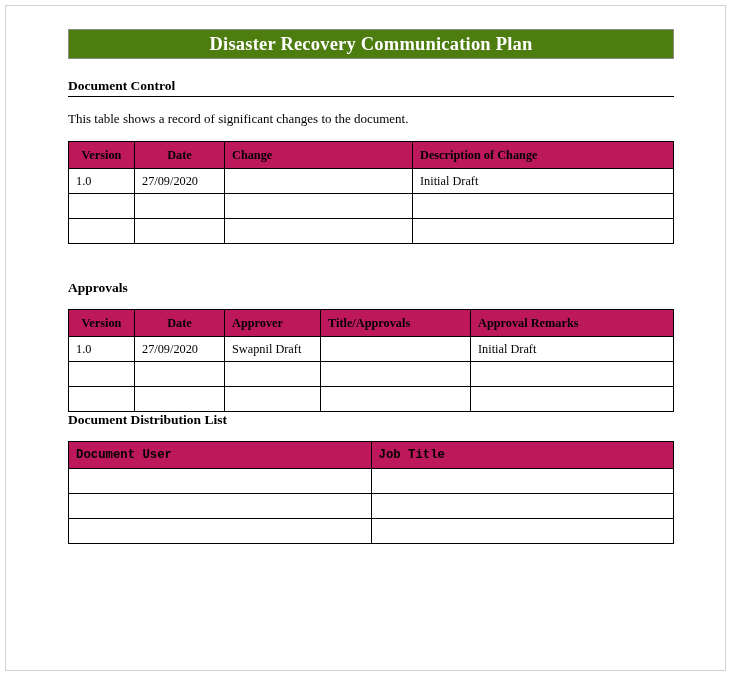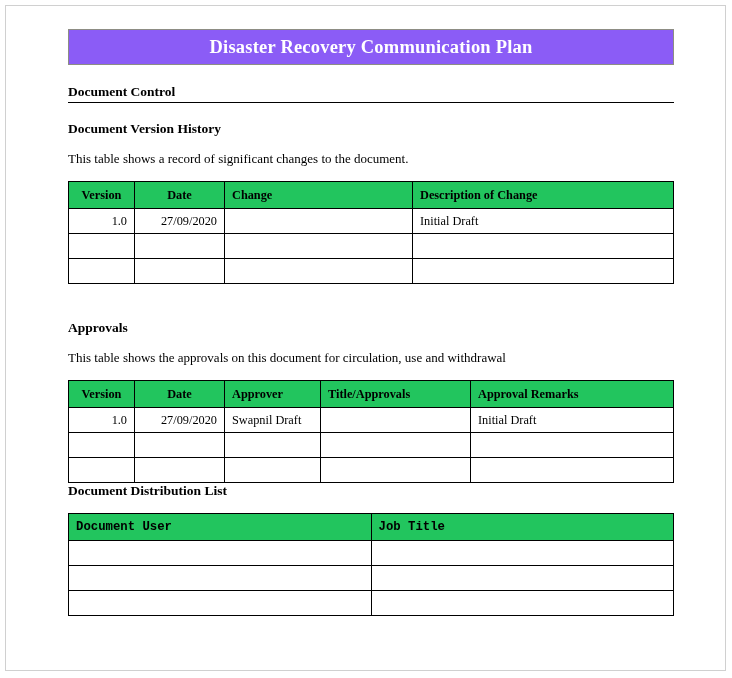--- a/index.html
+++ b/index.html
@@ -26,24 +26,24 @@
   }
   .content {
     position: absolute;
     left: 62px;
     top: 23px;
     width: 606px;
   }
 
   
   .title-banner {
-    background: #8b5cf6;
+    background: #4d7c0f;
     border: 1px solid #8d8d84;
     box-sizing: border-box;
-    height: 36px;
+    height: 30px;
     display: flex;
     align-items: center;
     justify-content: center;
   }
   .title-banner .title-text {
     color: #ffffff;
     font-size: 18.5px;
     font-weight: bold;
     letter-spacing: 0.2px;
     line-height: 1;
@@ -85,27 +85,27 @@
   table.doc-table td {
     border: 1px solid #000000;
     height: 25px;
     padding: 0 7px;
     box-sizing: border-box;
     vertical-align: middle;
     overflow: hidden;
     white-space: nowrap;
   }
   table.doc-table th {
-    background: #22c55e;
+    background: #be185d;
     font-weight: bold;
     text-align: left;
     height: 27px;
   }
   table.doc-table th.center { text-align: center; }
-  table.doc-table td.center { text-align: right; }
+  table.doc-table td.center { text-align: left; }
 
   
   .tbl-version colgroup col.c-version { width: 66px; }
   .tbl-version colgroup col.c-date    { width: 90px; }
   .tbl-version colgroup col.c-author  { width: 188px; }
 
   
   .tbl-approvals colgroup col.c-version { width: 66px; }
   .tbl-approvals colgroup col.c-date    { width: 90px; }
   .tbl-approvals colgroup col.c-approver{ width: 96px; }
@@ -123,21 +123,20 @@
 
 <div class="page">
   <div class="content">
 
     <div class="title-banner">
       <span class="title-text">Disaster Recovery Communication Plan</span>
     </div>
 
     <div class="h-control">Document Control</div>
 
-    <div class="h-sub first">Document Version History</div>
     <div class="desc">This table shows a record of significant changes to the document.</div>
 
     <table class="doc-table tbl-version">
       <colgroup>
         <col class="c-version">
           <col class="c-date">
           <col class="c-author">
           <col class="c-desc">
       </colgroup>
       <thead>
@@ -164,21 +163,20 @@
         <tr>
           <td class="center"></td>
           <td class="center"></td>
           <td></td>
           <td></td>
         </tr>
       </tbody>
     </table>
 
     <div class="h-sub approvals">Approvals</div>
-    <div class="desc">This table shows the approvals on this document for circulation, use and withdrawal</div>
 
     <table class="doc-table tbl-approvals">
       <colgroup>
         <col class="c-version">
           <col class="c-date">
           <col class="c-approver">
           <col class="c-title">
           <col class="c-remarks">
       </colgroup>
       <thead>

